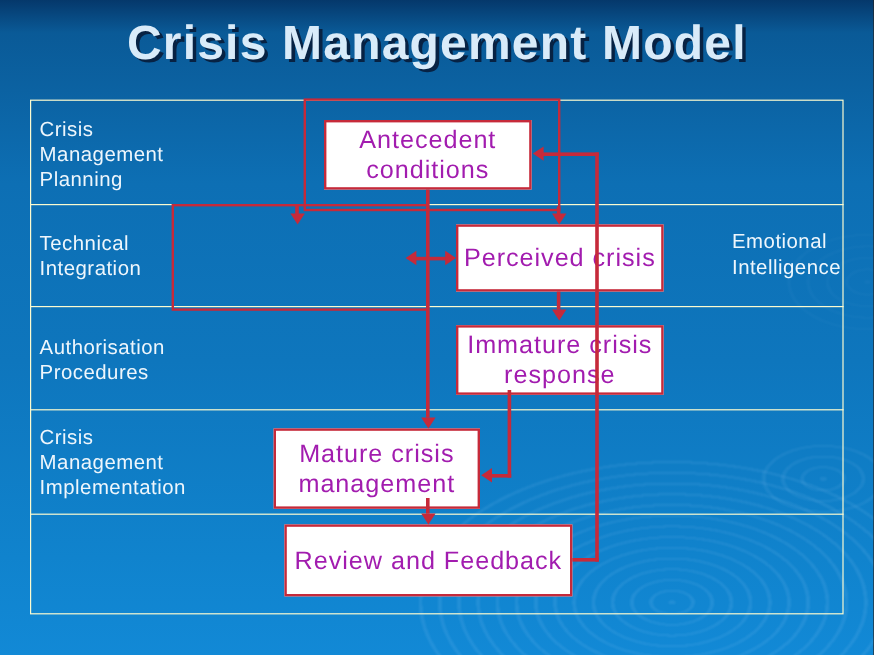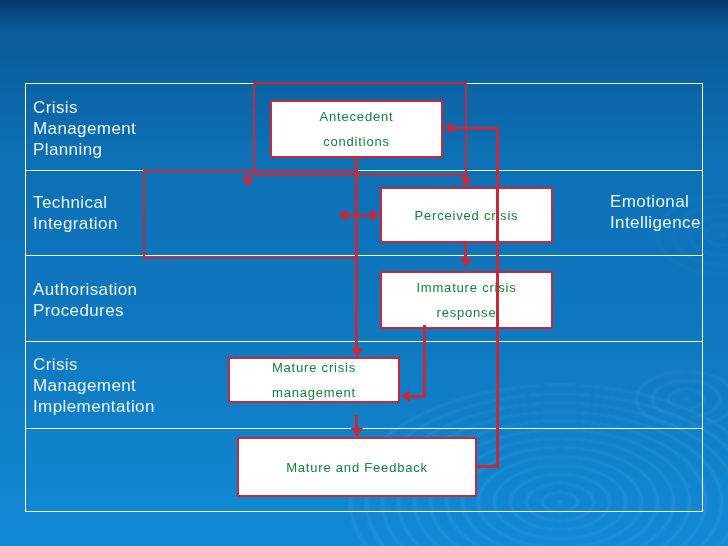--- a/index.html
+++ b/index.html
@@ -46,41 +46,42 @@
     white-space:pre-line;z-index:2;
   }
 
   .redrect{
     position:absolute;border:2px solid #c62a3a;box-sizing:border-box;z-index:3;
   }
 
   .node{
     position:absolute;background:#fff;border:2px solid #c62a3a;box-sizing:border-box;
     display:flex;align-items:center;justify-content:center;text-align:center;
-    color:#15803d;font-size:13px;line-height:25px;letter-spacing:.8px;
+    color:#a21caf;font-size:21px;line-height:25px;letter-spacing:.8px;
     white-space:pre-line;z-index:4;
   }
 
   .rline{position:absolute;background:#c62a3a;z-index:5;}
   .over{z-index:7;}
 
   .arr{position:absolute;width:0;height:0;z-index:6;}
   .arr-down{border-left:6px solid transparent;border-right:6px solid transparent;border-top:9px solid #c62a3a;}
   .arr-left{border-top:6px solid transparent;border-bottom:6px solid transparent;border-right:9px solid #c62a3a;}
   .arr-right{border-top:6px solid transparent;border-bottom:6px solid transparent;border-left:9px solid #c62a3a;}
 </style>
 </head>
 <body>
 
 <div class="slide">
 
   <div class="ripple ripple-big"></div>
   <div class="ripple ripple-small"></div>
   <div class="ripple ripple-mid"></div>
 
+  <div class="title">Crisis Management Model</div>
 
   <div class="frame"></div>
   <div class="divider" style="top:170px"></div>
   <div class="divider" style="top:255px"></div>
   <div class="divider" style="top:341px"></div>
   <div class="divider" style="top:428px"></div>
 
   <div class="rowlabel" style="left:33px;top:97px">Crisis
 Management
 Planning</div>
@@ -118,17 +119,17 @@
   <div class="arr arr-left" style="left:338px;top:209px"></div>
   <div class="arr arr-right" style="left:371px;top:209px"></div>
   <div class="arr arr-left" style="left:401px;top:390px"></div>
   <div class="arr arr-left over" style="left:444px;top:122px"></div>
 
   <div class="node" style="left:270px;top:100px;width:173px;height:58px">Antecedent
 conditions</div>
   <div class="node" style="left:380px;top:187px;width:173px;height:56px">Perceived crisis</div>
   <div class="node" style="left:380px;top:271px;width:173px;height:58px">Immature crisis
 response</div>
-  <div class="node" style="left:228px;top:357px;width:172px;height:46px">Mature crisis
+  <div class="node" style="left:228px;top:357px;width:172px;height:67px">Mature crisis
 management</div>
-  <div class="node" style="left:237px;top:437px;width:240px;height:60px">Mature and Feedback</div>
+  <div class="node" style="left:237px;top:437px;width:240px;height:60px">Review and Feedback</div>
 
 </div>
 
 </body></html>

